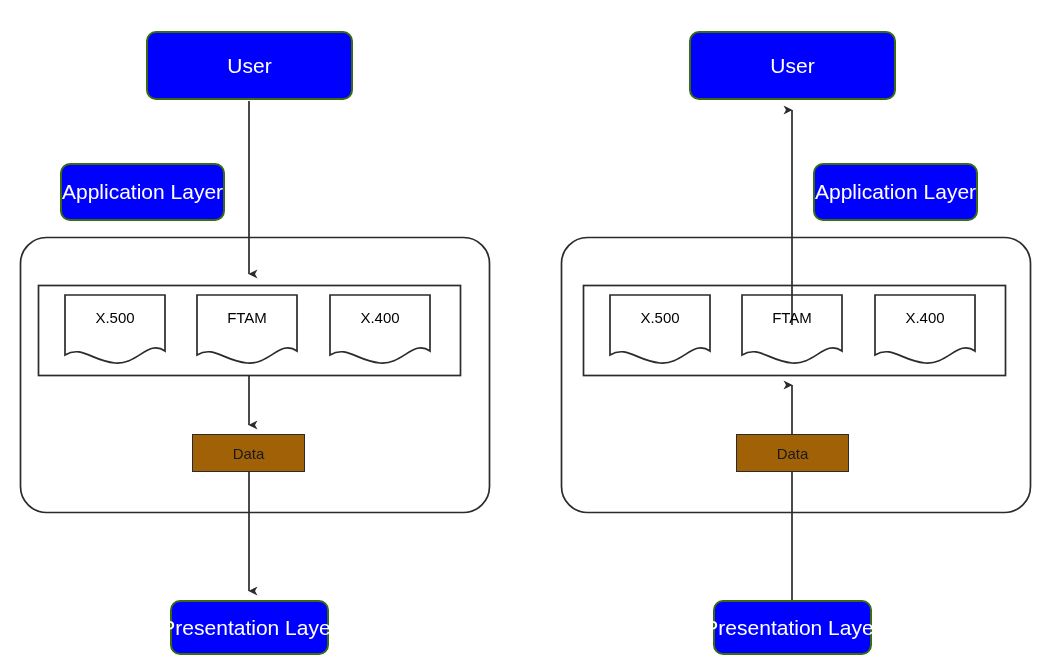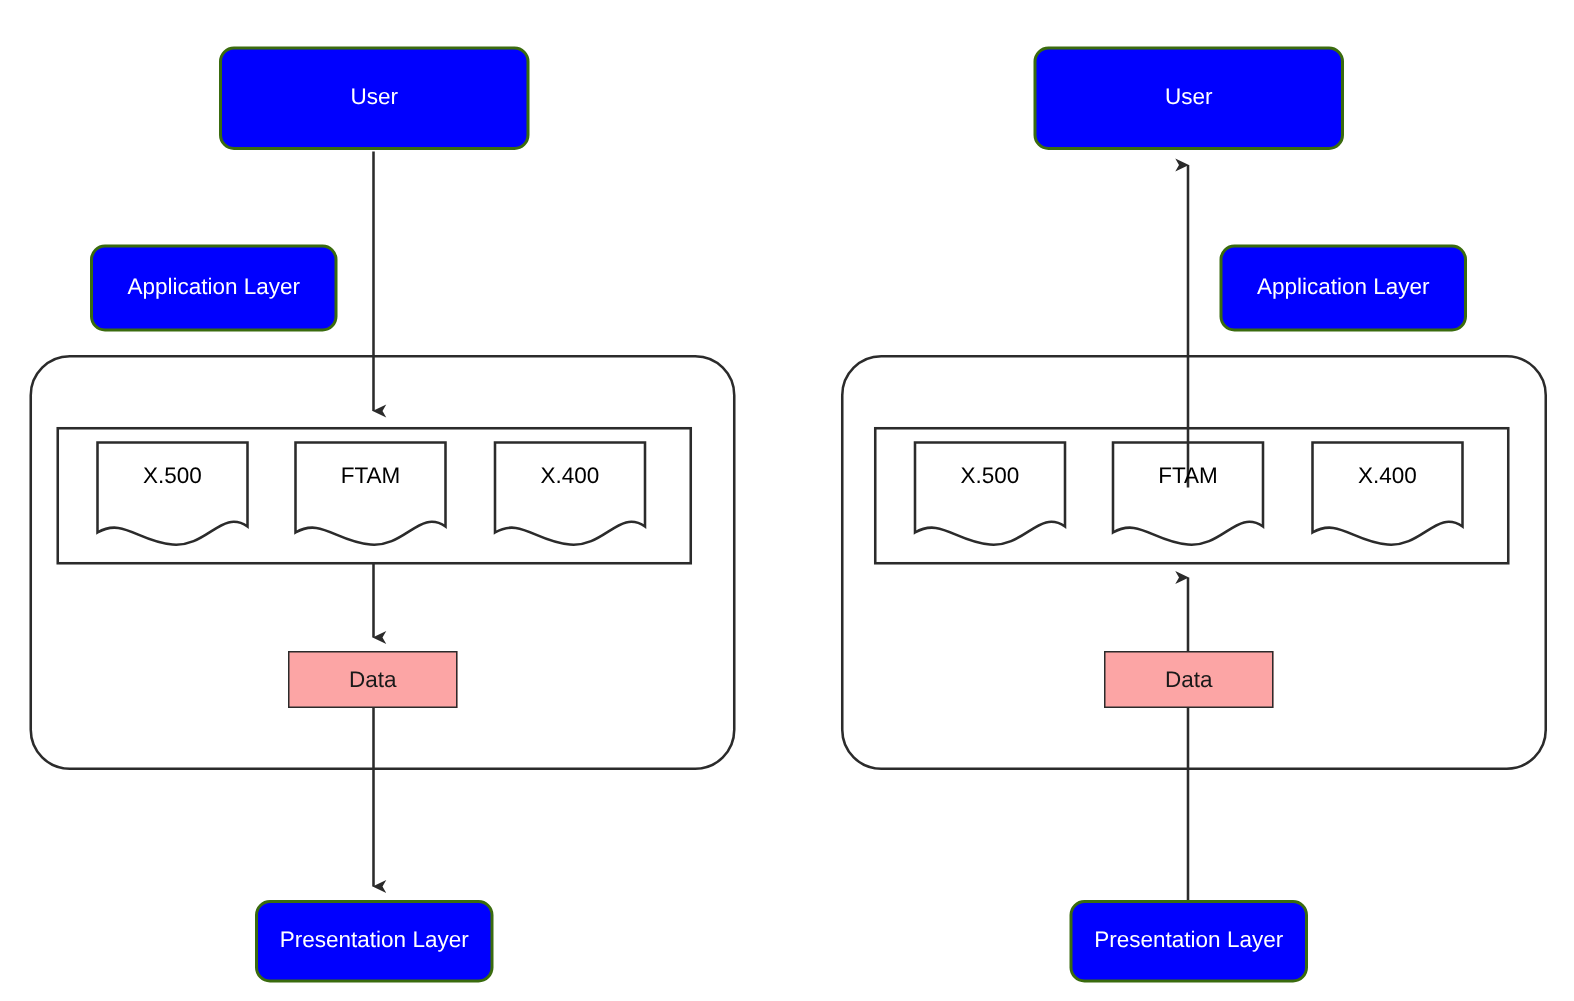--- a/index.html
+++ b/index.html
@@ -26,29 +26,29 @@
   }
   .blue-box {
     position: absolute;
     background: #0000ff;
     border: 2px solid #3a6b0e;
     border-radius: 10px;
     color: #ffffff;
     display: flex;
     align-items: center;
     justify-content: center;
-    font-size: 15px;
+    font-size: 21px;
     font-family: "Liberation Sans", sans-serif;
     box-sizing: border-box;
     line-height: 1.1;
     white-space: nowrap;
   }
   .plain-box {
     position: absolute;
-    background: #fca5a5;
+    background: #a16207;
     border: 1.6px solid #2b2b2b;
     display: flex;
     align-items: center;
     justify-content: center;
     font-size: 15px;
     color: #1a1a1a;
     box-sizing: border-box;
     font-family: "Liberation Sans", sans-serif;
     white-space: nowrap;
   }

